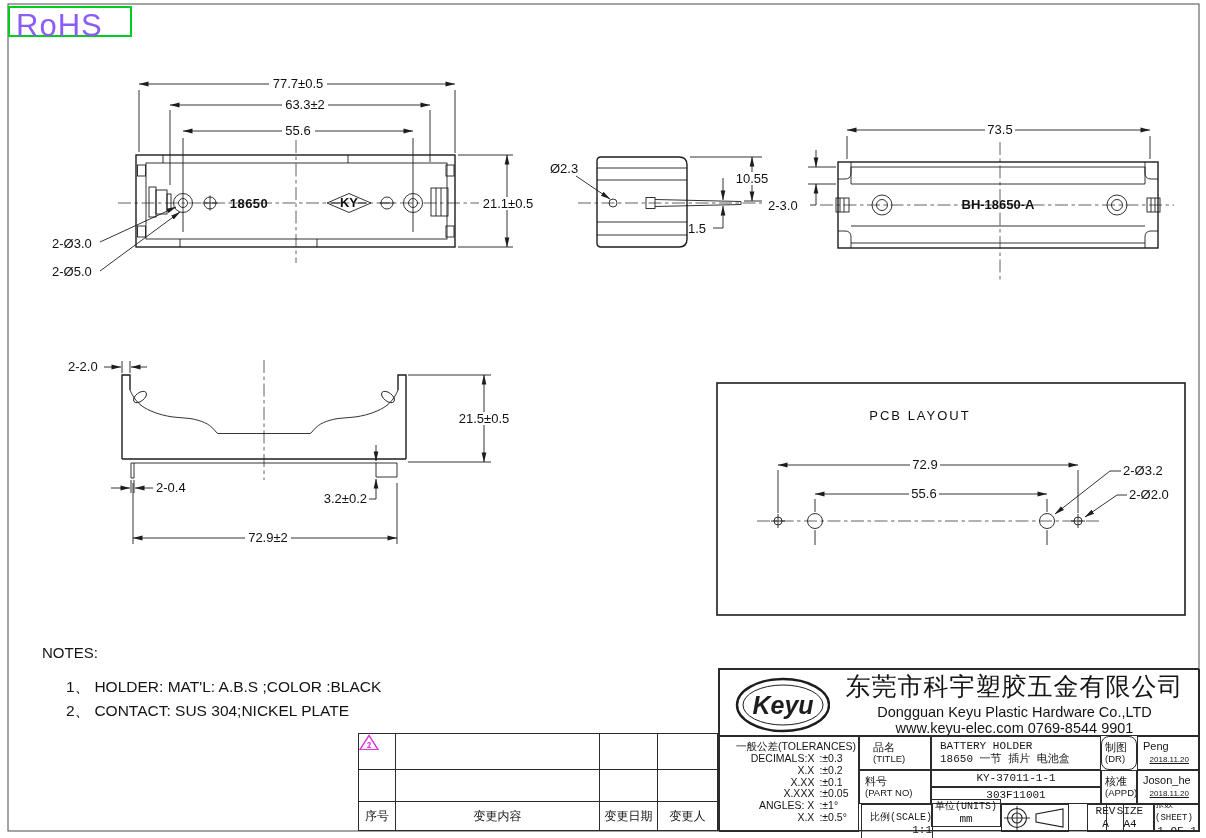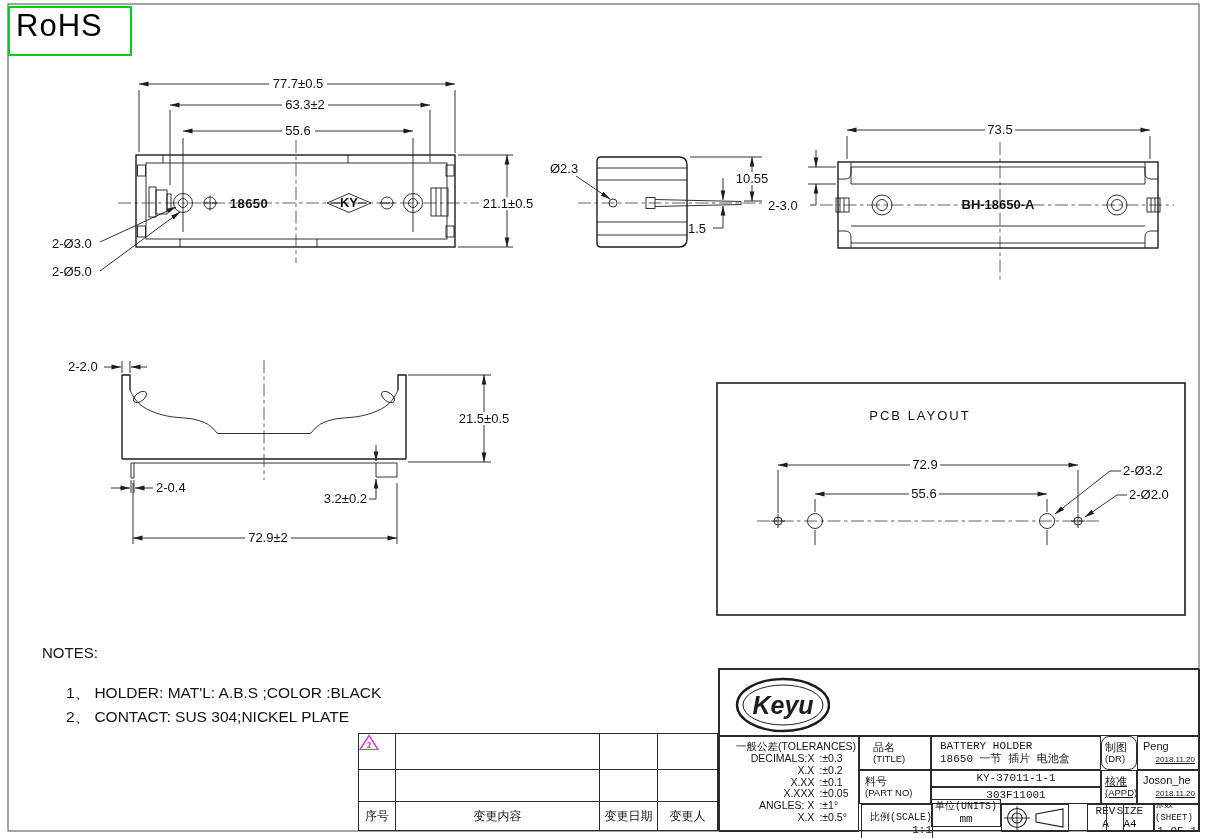--- a/index.html
+++ b/index.html
@@ -9,40 +9,40 @@
   .thin{stroke:#1d1d1d;stroke-width:0.9;fill:none;}
   .thick{stroke:#1d1d1d;stroke-width:1.4;fill:none;}
   .cl{stroke:#3a3a3a;stroke-width:0.8;fill:none;stroke-dasharray:13 3.5 3.5 3.5;}
   .dt{font-family:"Liberation Sans",sans-serif;font-size:13px;fill:#111;text-anchor:middle;}
   .dts{text-anchor:start;}
   .dte{text-anchor:end;}
   .bld{font-weight:bold;}
   .mask{fill:#ffffff;}
   .ov{position:absolute;box-sizing:border-box;}
   
-  #rohs{left:8px;top:6px;width:124px;height:50px;border:2px solid #00cc22;background:#fff;
-        color:#000000;font-size:31px;line-height:36px;padding-left:6px;letter-spacing:1px;}
+  #rohs{left:8px;top:6px;width:124px;height:31px;border:2px solid #00cc22;background:#fff;
+        color:#8b5cf6;font-size:31px;line-height:36px;padding-left:6px;letter-spacing:1px;}
   
   #notes{left:42px;top:644px;font-size:15px;}
-  #notes .nh{margin-bottom:20px;}
+  #notes .nh{margin-bottom:14px;}
   #notes .ni{padding-left:24px;line-height:23.5px;font-size:15.5px;}
   
   #revtab{left:358px;top:733px;width:360px;height:98px;border:1px solid #2b2b2b;
           display:grid;grid-template-columns:37px 204px 58px 59px;grid-template-rows:36px 32px 28px;}
   #revtab div{border-right:1px solid #2b2b2b;border-bottom:1px solid #2b2b2b;
               display:flex;align-items:center;justify-content:center;font-size:12px;}
   #revtab div:nth-child(4n){border-right:none;}
   #revtab div:nth-child(n+9){border-bottom:none;}
   
   #tblock{left:718px;top:668px;width:481px;height:163px;border:1.5px solid #2b2b2b;}
   .tb-cell{position:absolute;border:1px solid #2b2b2b;box-sizing:border-box;overflow:hidden;}
   .lblcell{font-size:11px;line-height:12px;padding:4px 0 0 5px;}
   .lblcell .en{font-size:9.5px;}
   .valcell{display:flex;flex-direction:column;justify-content:center;align-items:center;font-size:11px;line-height:13px;font-family:Liberation Mono, monospace;}
-  .namecell{font-size:11px;padding:3px 4px 0 5px;}
+  .namecell{font-size:11px;padding:3px 10px 0 5px;}
   .namecell .date{font-size:8px;text-align:right;margin-top:3px;text-decoration:underline;}
   #company{display:flex;align-items:center;}
   #company .ctext{flex:1;text-align:center;}
   #company .cn{font-size:25px;letter-spacing:1px;white-space:nowrap;}
   #company .en{font-size:14.5px;margin-top:1px;}
   #company .web{font-size:14.5px;}
   #tol{font-size:10.5px;padding:3px 2px 0 6px;}
   #tol .tl{display:flex;line-height:11.8px;}
   #tol .tl .a{width:68%;text-align:right;}
   #tol .tl .b{padding-left:5px;}
@@ -299,20 +299,25 @@
 </div>
 
 <div id="tblock" class="ov">
 
   <div id="company" class="tb-cell" style="left:0;top:0;width:481px;height:67px;">
     <svg width="110" height="62" style="position:static;flex:0 0 110px;">
       <ellipse cx="63" cy="33" rx="46" ry="26" fill="none" stroke="#1d1d1d" stroke-width="2.4"></ellipse>
       <ellipse cx="63" cy="33" rx="40" ry="20" fill="none" stroke="#1d1d1d" stroke-width="1"></ellipse>
       <text x="63" y="42" text-anchor="middle" font-size="25" font-style="italic" font-weight="bold" font-family="Liberation Sans, sans-serif" fill="#1d1d1d">Keyu</text>
     </svg>
+    <div class="ctext">
+      <div class="cn">东莞市科宇塑胶五金有限公司</div>
+      <div class="en">Dongguan Keyu Plastic Hardware Co.,LTD</div>
+      <div class="web">www.keyu-elec.com  0769-8544 9901</div>
+    </div>
   </div>
 
   <div id="tol" class="tb-cell" style="left:0;top:67px;width:140px;height:96px;">
     <div class="th">一般公差(TOLERANCES)</div>
     <div class="tl">
           <span class="a">DECIMALS:X</span>
           <span class="b">:±0.3</span>
         </div>
     <div class="tl">
           <span class="a">X.X</span>
@@ -356,21 +361,21 @@
   <div class="tb-cell lblcell" style="left:140px;top:101px;width:72px;height:34px;">
     <div>料号</div>
     <div class="en">(PART NO)</div>
   </div>
   <div class="tb-cell valcell" style="left:212px;top:101px;width:170px;height:17px;">
     <div>KY-37011-1-1</div>
   </div>
   <div class="tb-cell valcell" style="left:212px;top:118px;width:170px;height:17px;">
     <div>303F11001</div>
   </div>
-  <div class="tb-cell lblcell" style="left:382px;top:101px;width:36px;height:34px;padding-left:3px;text-decoration:underline;">
+  <div class="tb-cell lblcell" style="left:382px;top:101px;width:36px;height:34px;padding-left:3px;">
     <div>核准</div>
     <div class="en">(APPD)</div>
   </div>
   <div class="tb-cell namecell" style="left:418px;top:101px;width:63px;height:34px;">
     <div>Joson_he</div>
     <div class="date">2018.11.20</div>
   </div>
 
   <div class="tb-cell valcell" style="left:142px;top:135px;width:72px;height:40px;font-size:10px;align-items:flex-end;">
     <div>比例(SCALE)</div>

